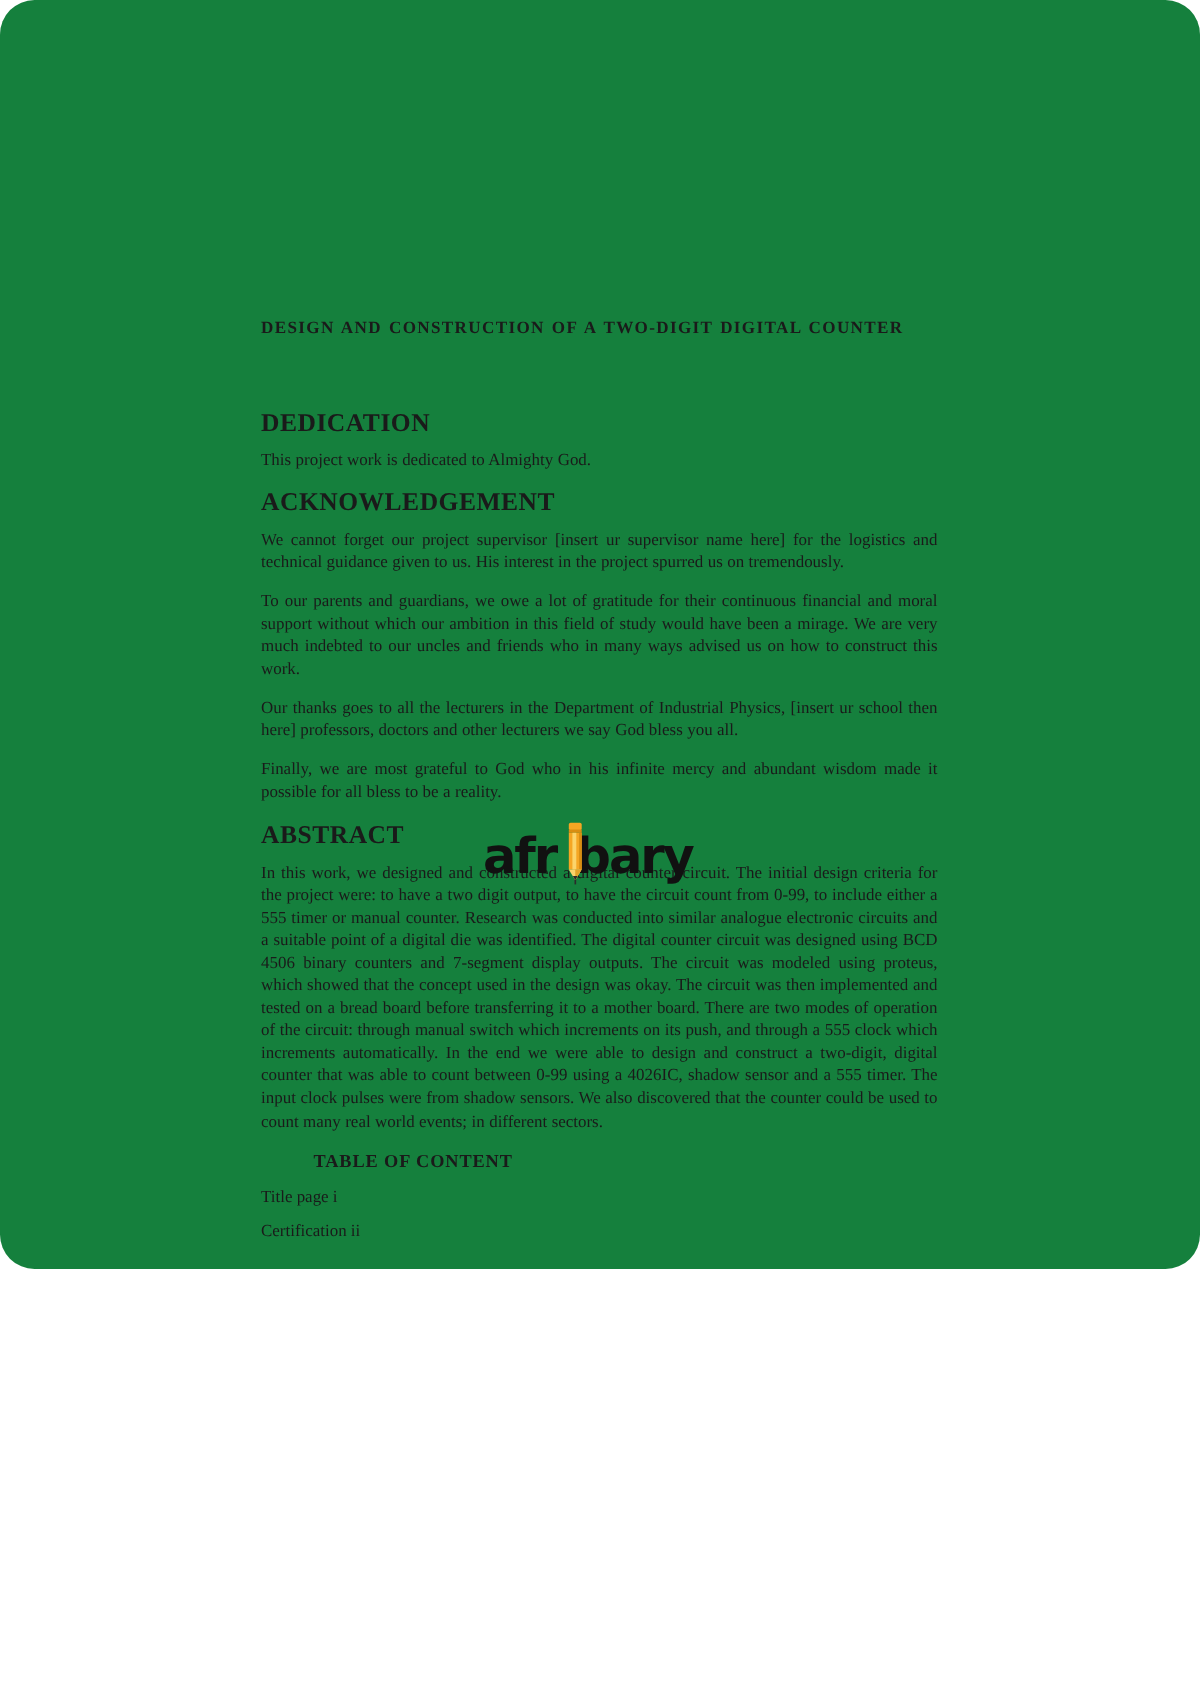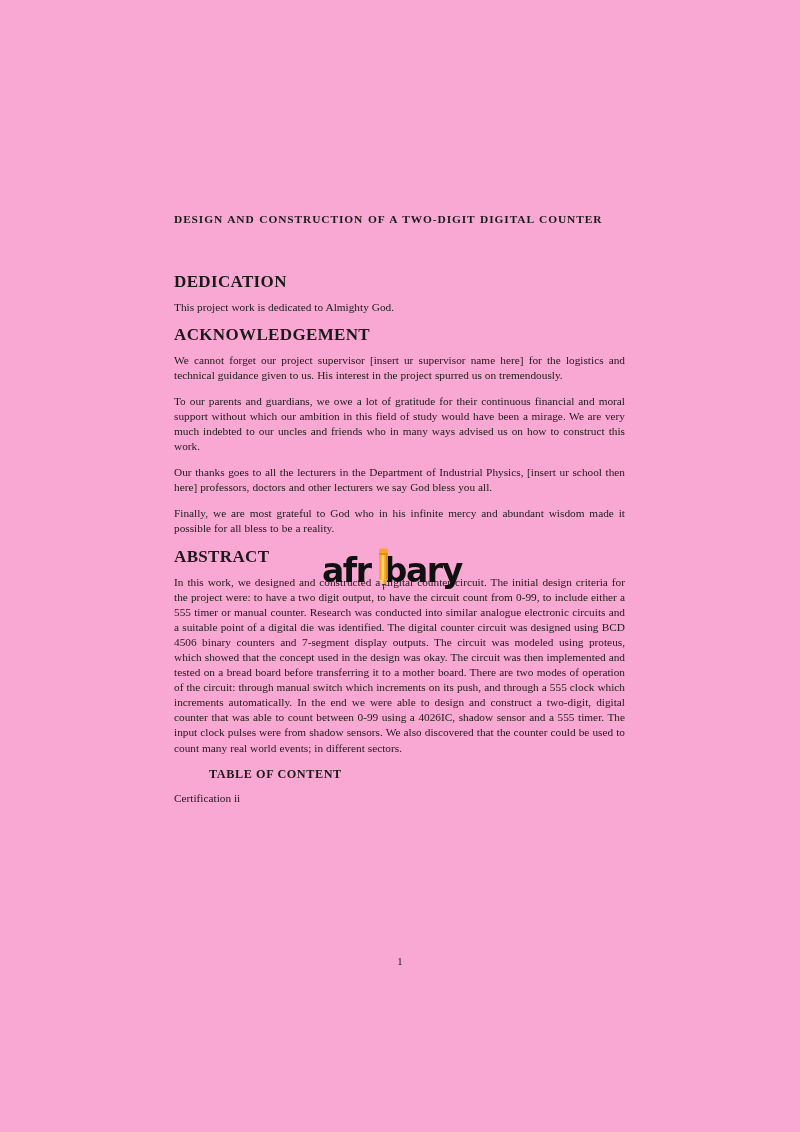--- a/index.html
+++ b/index.html
@@ -10,23 +10,24 @@
   }
 
   body {
     font-family: "Liberation Serif", "DejaVu Serif", serif;
     color: #1a1a1a;
   }
 
   #page {
     position: relative;
     width: 800px;
-    height: 1132px;
-    background: #f9a8d4;
+    height: 846px;
+    background: #15803d;
     overflow: hidden;
+    border-radius: 23px;
   }
 
   
   #content {
     position: absolute;
     left: 174px;
     top: 212px;
     width: 451px;
   }
 
@@ -149,20 +150,21 @@
     <p class="para">Our thanks goes to all the lecturers in the Department of Industrial Physics, [insert ur school then here] professors, doctors and other lecturers we say God bless you all.</p>
 
     <p class="para">Finally, we are most grateful to God who in his infinite mercy and abundant wisdom made it possible for all bless to be a reality.</p>
 
     <h2 class="heading spaced-above">ABSTRACT</h2>
 
     <p class="para">In this work, we designed and constructed a digital counter circuit. The initial design criteria for the project were: to have a two digit output, to have the circuit count from 0-99, to include either a 555 timer or manual counter. Research was conducted into similar analogue electronic circuits and a suitable point of a digital die was identified. The digital counter circuit was designed using BCD 4506 binary counters and 7-segment display outputs. The circuit was modeled using proteus, which showed that the concept used in the design was okay. The circuit was then implemented and tested on a bread board before transferring it to a mother board. There are two modes of operation of the circuit: through manual switch which increments on its push, and through a 555 clock which increments automatically. In the end we were able to design and construct a two-digit, digital counter that was able to count between 0-99 using a 4026IC, shadow sensor and a 555 timer. The input clock pulses were from shadow sensors. We also discovered that the counter could be used to count many real world events; in different sectors.</p>
 
     <h2 class="toc-heading">TABLE OF CONTENT</h2>
 
+    <p class="toc-item">Title page i</p>
 
     <p class="toc-item">Certification ii</p>
 
 
   </div>
 
   <div id="watermark">
     <span class="wm-text"><span>afr</span><span style="display:inline-block;width:13px;"></span><span>bary</span></span>
 
     <svg class="wm-pencil" viewBox="0 0 13 42">

